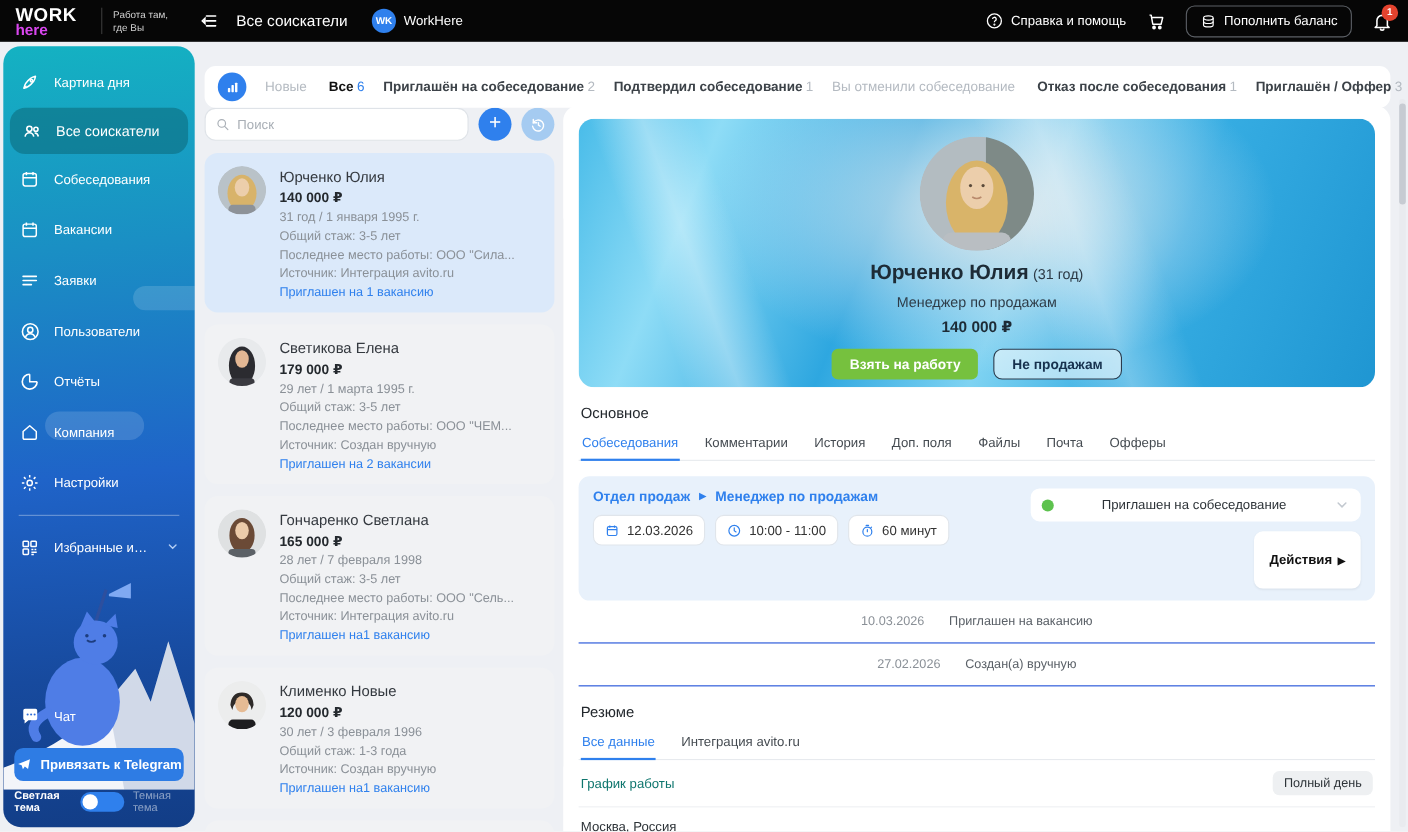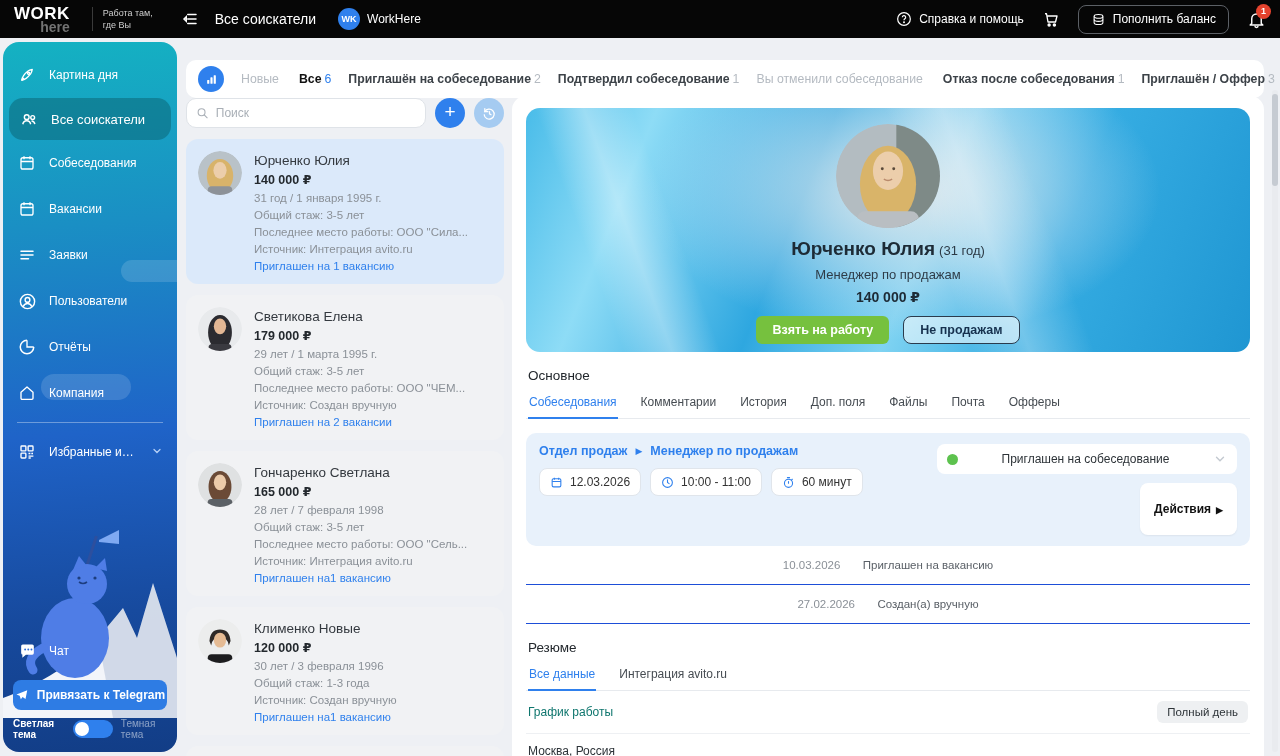--- a/index.html
+++ b/index.html
@@ -5,21 +5,21 @@
   * { margin:0; padding:0; box-sizing:border-box; }
   html,body { width:1280px; height:756px; overflow:hidden; background:#eef0f4;
     font-family:"Liberation Sans","DejaVu Sans",sans-serif; }
   .app { position:relative; width:1280px; height:756px; }
 
   
   .topbar { position:absolute; top:0; left:0; right:0; height:38px; background:#060606;
     display:flex; align-items:center; color:#fff; padding:0 14px; z-index:30; }
   .logo { line-height:1; cursor:pointer; margin-right:12px; }
   .logo-work { font-weight:800; font-size:17px; letter-spacing:.5px; color:#fff; }
-  .logo-here { font-weight:800; font-size:14px; color:#737373; text-align:right; margin-top:-2px; }
+  .logo-here { font-weight:800; font-size:14px; color:#d946ef; text-align:left; margin-top:-2px; }
   .tb-div { width:1px; height:24px; background:#3a3a3a; margin:0 10px; }
   .tagline { font-size:9px; color:#cfcfcf; line-height:1.35; }
   .collapse { margin-left:28px; cursor:pointer; display:flex; align-items:center; }
   .page-title { font-size:14px; margin-left:16px; font-weight:400; }
   .workspace { display:flex; align-items:center; gap:7px; margin-left:22px; cursor:pointer; font-size:12px; }
   .wk-badge { width:22px; height:22px; border-radius:50%; background:#2f80ed; color:#fff;
     font-size:9px; font-weight:700; display:flex; align-items:center; justify-content:center; }
   .tb-right { margin-left:auto; display:flex; align-items:center; gap:18px; }
   .help { display:flex; align-items:center; gap:7px; font-size:12px; cursor:pointer; }
   .topup-btn { display:flex; align-items:center; gap:7px; font-size:12px; color:#fff;
@@ -273,20 +273,29 @@
         </span>
       <span class="lbl">Отчёты</span>
     </div>
     <div class="s-item">
       <span class="s-ico">
           <svg width="18" height="18" viewBox="0 0 24 24" fill="none" stroke="#fff" stroke-width="1.8" stroke-linejoin="round">
             <path d="M4 11l8-7 8 7v8a1.5 1.5 0 0 1-1.5 1.5h-13A1.5 1.5 0 0 1 4 19v-8z"></path>
           </svg>
         </span>
       <span class="lbl">Компания</span>
+    </div>
+    <div class="s-item">
+      <span class="s-ico">
+          <svg width="18" height="18" viewBox="0 0 24 24" fill="none" stroke="#fff" stroke-width="1.8">
+            <circle cx="12" cy="12" r="3.2"></circle>
+            <path d="M12 2.5v3M12 18.5v3M2.5 12h3M18.5 12h3M5 5l2.1 2.1M16.9 16.9L19 19M19 5l-2.1 2.1M7.1 16.9L5 19"></path>
+          </svg>
+        </span>
+      <span class="lbl">Настройки</span>
     </div>
 
     <div class="s-divider"></div>
 
     <div class="s-item">
       <span class="s-ico">
           <svg width="18" height="18" viewBox="0 0 24 24" fill="none" stroke="#fff" stroke-width="1.8">
             <rect x="4" y="4" width="6.5" height="6.5" rx="1"></rect>
             <rect x="13.5" y="4" width="6.5" height="6.5" rx="1"></rect>
             <rect x="4" y="13.5" width="6.5" height="6.5" rx="1"></rect>

